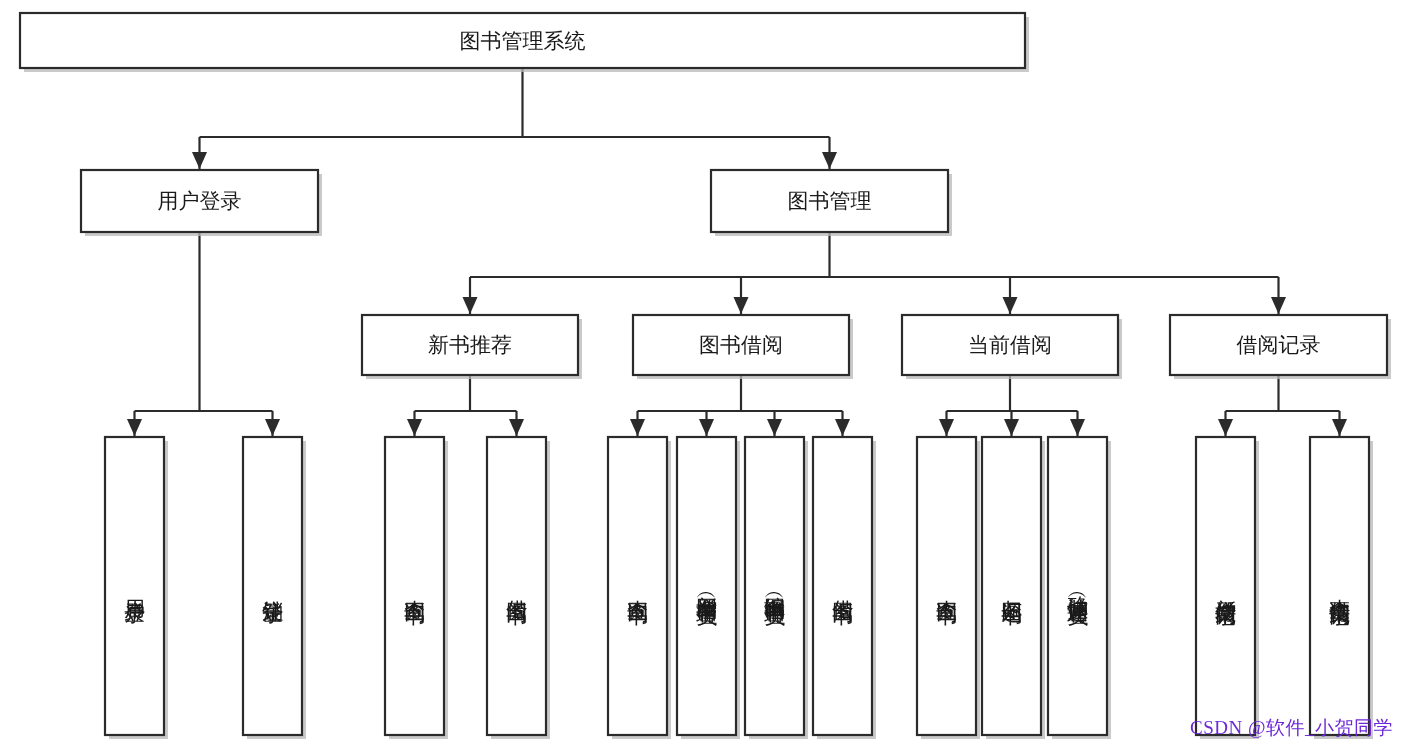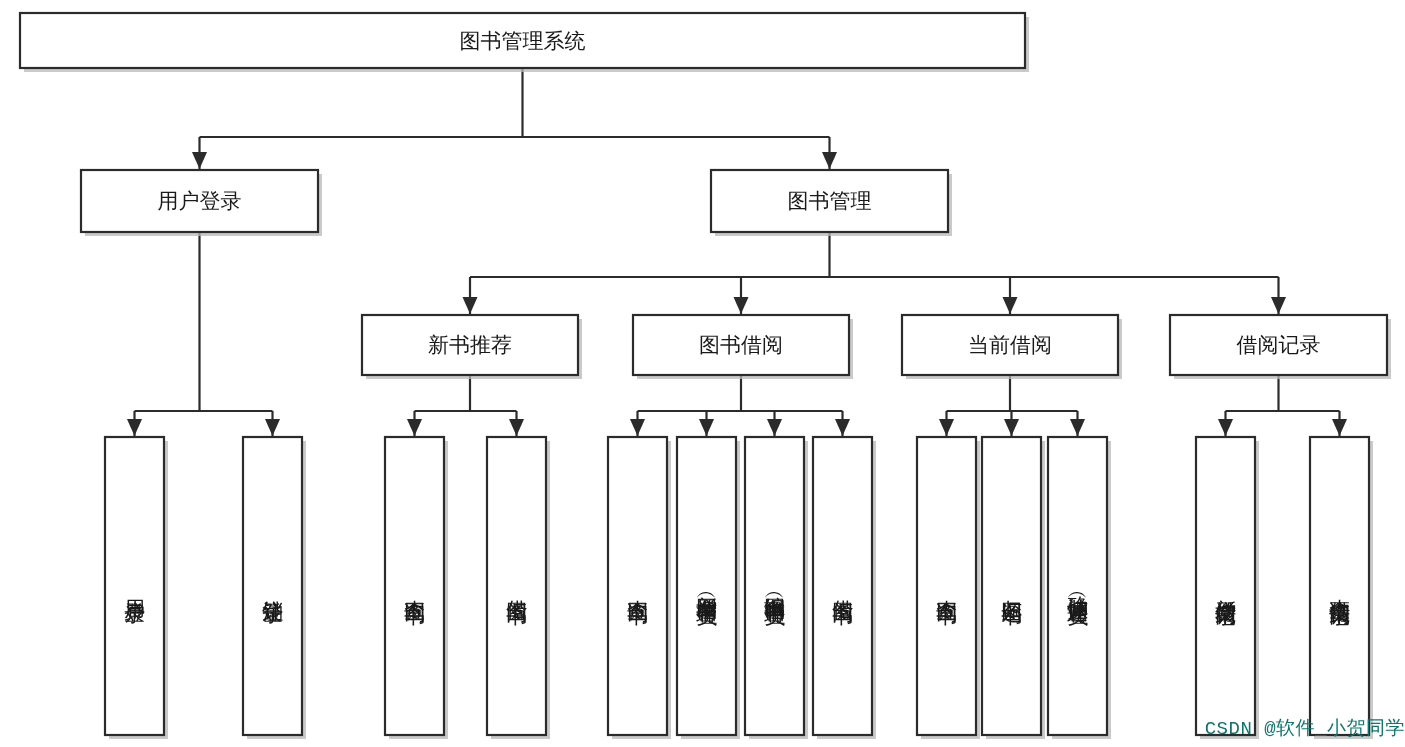--- a/index.html
+++ b/index.html
@@ -65,25 +65,25 @@
     letter-spacing: 1.5px;
     display: flex;
     align-items: center;
     justify-content: center;
     text-align: center;
     white-space: nowrap;
     pointer-events: none;
   }
   .watermark {
     position: absolute;
-    right: 0;
+    right: 12px;
     bottom: 6px;
-    font-family: Liberation Mono, monospace;
+    font-family: Liberation Serif, serif;
     font-size: 19px;
-    color: #0f766e;
+    color: #6d28d9;
     letter-spacing: 0.5px;
     white-space: nowrap;
   }
 </style>
 </head>
 <body>
 
 <div id="diagram-root">
   <svg id="tree-svg" viewBox="0 0 1405 747" xmlns="http://www.w3.org/2000/svg">
     <g id="edges-layer">

